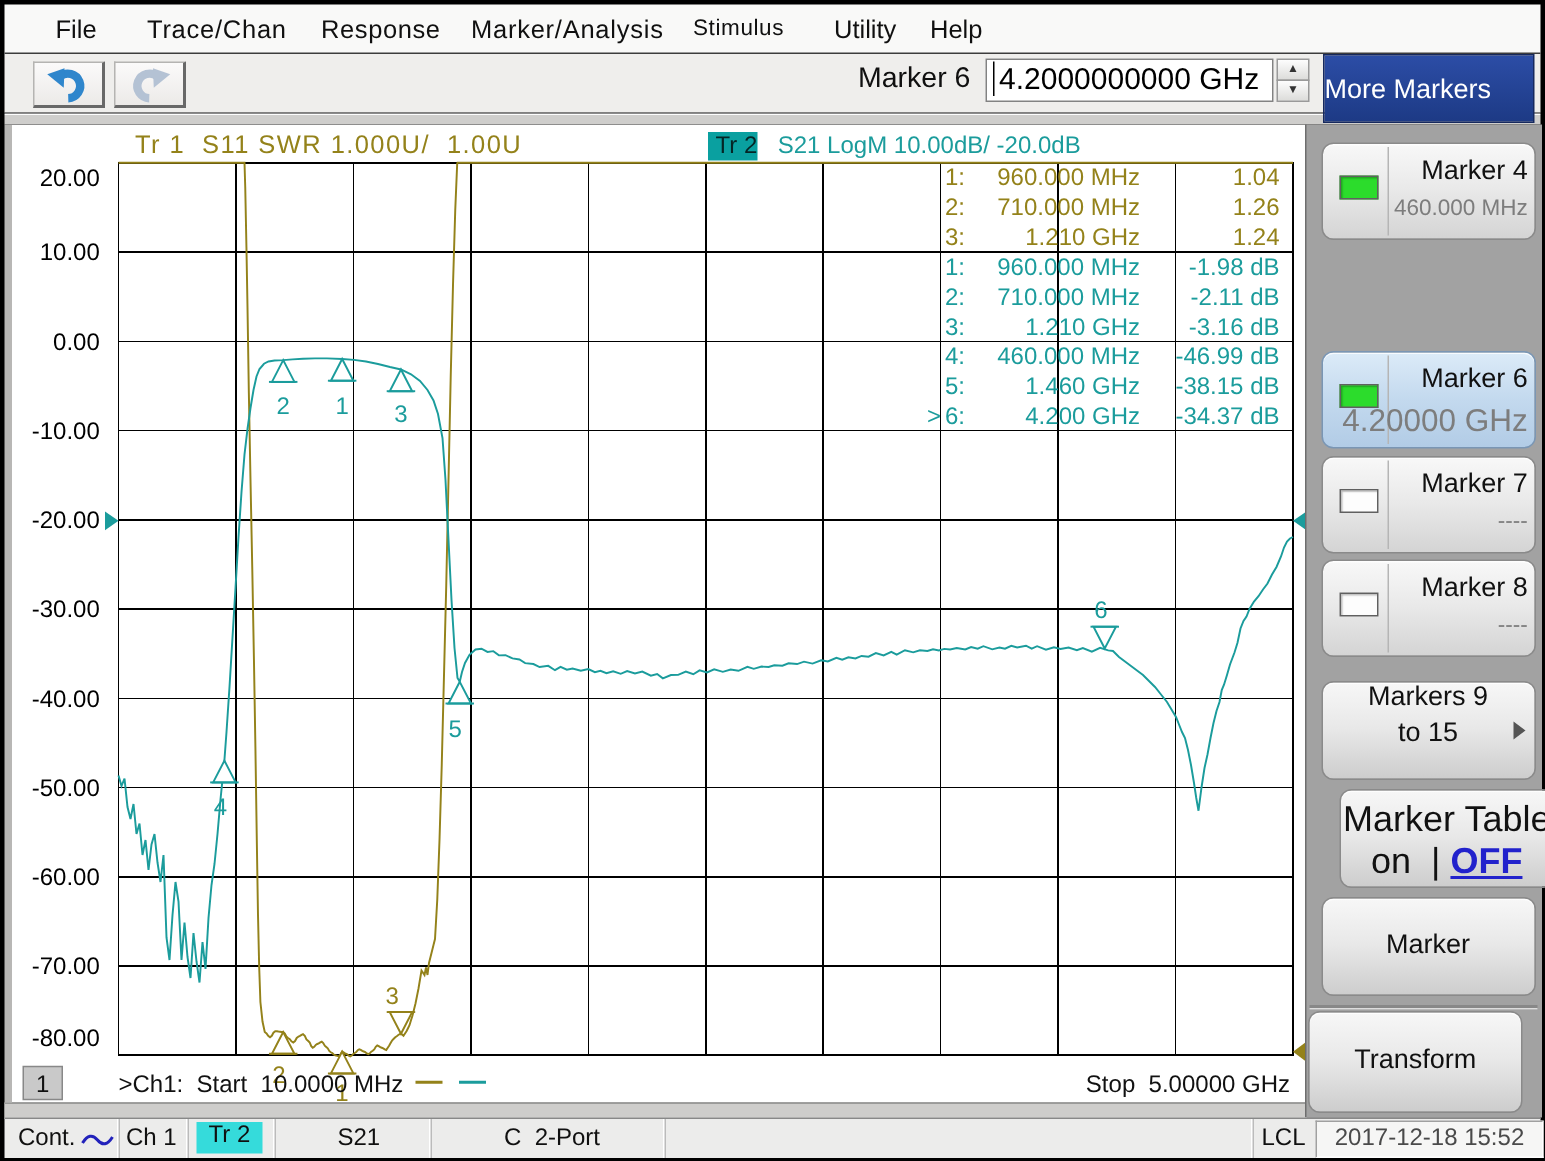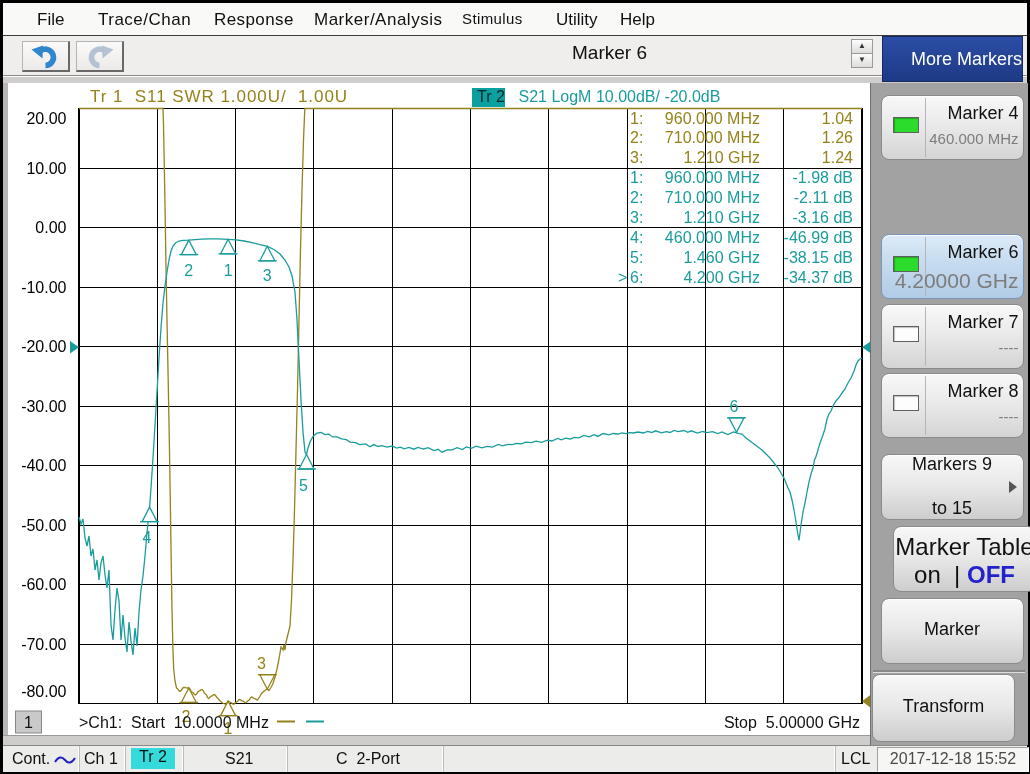--- a/index.html
+++ b/index.html
@@ -24,26 +24,30 @@
         <path d="M 17 9 A 8.2 8.2 0 1 1 22.5 23.5" fill="none" stroke="#2f86cc" stroke-width="5.6"></path>
         <polygon points="8.5,7.5 20,3.5 19.5,16.5" fill="#2f86cc"></polygon>
       </svg></div>
 <div class="abs" style="left:76px;top:41px;width:45px;height:28px;background:linear-gradient(#fbfafa,#eceae8);border:1px solid #b5b4b2;border-right:2px solid #686868;border-bottom:2px solid #686868">
 <svg width="45" height="28">
         <path d="M 28 9 A 8.2 8.2 0 1 0 22.5 23.5" fill="none" stroke="#b4c2d4" stroke-width="5.6"></path>
         <polygon points="36.5,7.5 25,3.5 25.5,16.5" fill="#b4c2d4"></polygon>
       </svg></div>
 
 <div class="abs" style="left:572px;top:42px;font-size:19px;color:#101010">Marker 6</div>
+<div class="abs" style="left:657px;top:39px;width:190px;height:27px;background:#fff;border:1px solid #828282">
+<div class="abs" style="left:4px;top:1px;width:1px;height:23px;background:#000"></div>
+<div class="abs" style="left:8px;top:2px;font-size:20px;color:#000">4.2000000000 GHz</div>
+    </div>
 <div class="abs" style="left:851px;top:39px;width:22px;height:28px">
 <div class="abs" style="left:0;top:0;width:20px;height:13px;background:linear-gradient(#fdfdfd,#dcdcda);border:1px solid #9a9a9a;text-align:center;font-size:8px;line-height:12px;color:#333">▲</div>
 <div class="abs" style="left:0;top:14px;width:20px;height:13px;background:linear-gradient(#fdfdfd,#dcdcda);border:1px solid #9a9a9a;text-align:center;font-size:8px;line-height:12px;color:#333">▼</div>
     </div>
 
-<div class="abs" style="left:882px;top:36px;width:139px;height:44px;background:linear-gradient(#2c4da6,#1d3a85);border:1px solid #16295e;color:#fff;font-size:18px;text-align:right;line-height:44px">More Markers</div>
+<div class="abs" style="left:882px;top:36px;width:139px;height:44px;background:linear-gradient(#2c4da6,#1d3a85);border:1px solid #16295e;color:#fff;font-size:18px;text-align:left;line-height:44px">More Markers</div>
 
 <div class="abs" style="left:3px;top:83px;width:5px;height:662px;background:#b8b7b5"></div>
 <div class="abs" style="left:3px;top:735px;width:868px;height:10px;background:#cecdcb;border-top:1px solid #9a9a98"></div>
 <svg width="862" height="652" viewBox="8 83 862 652" style="position:absolute;left:8px;top:83px" font-family="Liberation Sans, sans-serif">
 <rect x="8" y="83" width="862" height="652" fill="#fff"></rect>
 <g shape-rendering="crispEdges">
         <line x1="157.3" y1="108.5" x2="157.3" y2="703.5" stroke="#000" stroke-width="1"></line>
 <line x1="235.6" y1="108.5" x2="235.6" y2="703.5" stroke="#000" stroke-width="1"></line>
 <line x1="313.9" y1="108.5" x2="313.9" y2="703.5" stroke="#000" stroke-width="1"></line>
 <line x1="392.2" y1="108.5" x2="392.2" y2="703.5" stroke="#000" stroke-width="1"></line>
@@ -166,26 +170,26 @@
 <div style="position:absolute;right:4px;top:34px;font-size:15px;color:#7d7d7d">----</div>
 </div>
 <div style="position:absolute;left:9.5px;top:290px;width:141px;height:63px;border:1px solid #8a8a8a;border-radius:8px;background:linear-gradient(#f8f8f8,#e9e9e9 48%,#d4d4d4);box-shadow:inset 0 1px 0 rgba(255,255,255,.8)">
 <div style="position:absolute;left:11px;top:21px;width:24px;height:14px;background:#fdfdfd;border:1px solid #606060;box-shadow:inset 1px 1px 1px rgba(0,0,0,.25)"></div>
 <div style="position:absolute;left:43px;top:2px;bottom:2px;width:1px;background:#b5b5b5"></div>
 <div style="position:absolute;right:4px;top:7px;font-size:18px;color:#111">Marker 8</div>
 <div style="position:absolute;right:4px;top:34px;font-size:15px;color:#7d7d7d">----</div>
 </div>
 <div style="position:absolute;left:9.5px;top:370.5px;width:141px;height:64px;border:1px solid #8a8a8a;border-radius:8px;background:linear-gradient(#f7f7f7,#e8e8e8 48%,#cdcdcd);box-shadow:inset 0 1px 0 rgba(255,255,255,.8);text-align:center;font-size:18px;color:#111">
         <div style="line-height:18px">Markers 9</div>
-        <div style="margin-top:26px;line-height:18px">to 15</div>
+        <div style="margin-top:6px;line-height:18px">to 15</div>
         <div style="position:absolute;right:6px;top:26px;width:0;height:0;border-left:8px solid #555;border-top:6px solid transparent;border-bottom:6px solid transparent"></div>
       </div>
 <div style="position:absolute;left:22px;top:442.5px;width:141px;height:64px;border:1px solid #8a8a8a;border-radius:8px;background:linear-gradient(#f7f7f7,#e8e8e8 48%,#cdcdcd);box-shadow:inset 0 1px 0 rgba(255,255,255,.8);text-align:center;font-size:24px;color:#111">
         <div style="margin-top:11px;line-height:18px">Marker Table</div>
-        <div style="margin-top:10px;line-height:18px">on&nbsp; | <a style="color:#2222cc;font-weight:bold">OFF</a></div>
+        <div style="margin-top:10px;line-height:18px">on&nbsp; | <a style="color:#2222cc;text-decoration:underline;font-weight:bold">OFF</a></div>
       </div>
 <div style="position:absolute;left:9.5px;top:514.5px;width:141px;height:64px;border:1px solid #8a8a8a;border-radius:8px;background:linear-gradient(#f7f7f7,#e8e8e8 48%,#cdcdcd);box-shadow:inset 0 1px 0 rgba(255,255,255,.8);text-align:center;font-size:18px;color:#111">
         <div style="margin-top:20px">Marker</div>
       </div>
 <div style="position:absolute;left:2px;top:587px;width:152px;height:2px;background:#888;border-bottom:1px solid #ddd"></div>
 <div style="position:absolute;left:1px;top:590.5px;width:141px;height:66px;border:1px solid #8a8a8a;border-radius:8px;background:linear-gradient(#f7f7f7,#e8e8e8 48%,#cdcdcd);box-shadow:inset 0 1px 0 rgba(255,255,255,.8);text-align:center;font-size:18px;color:#111">
         <div style="margin-top:21px">Transform</div>
       </div>
 </div>
 

